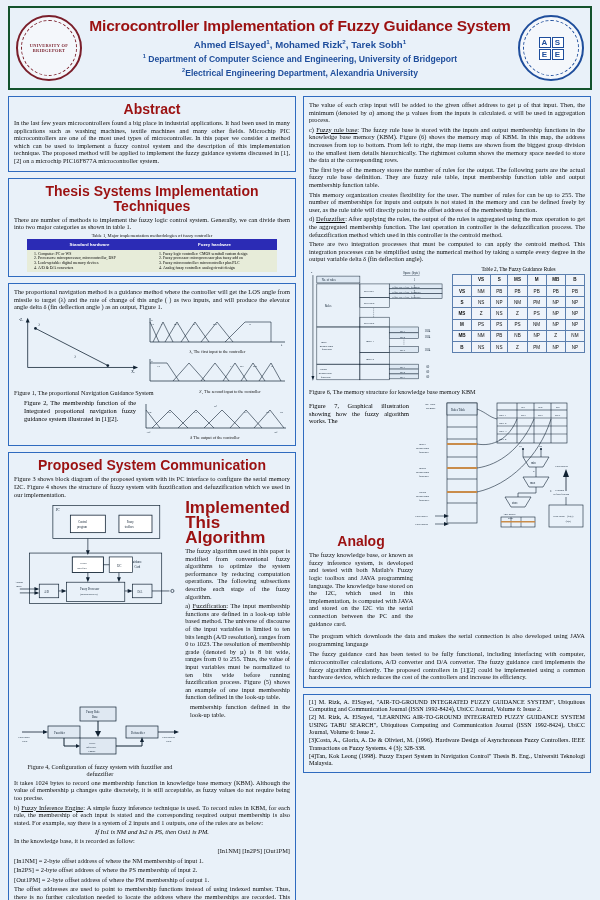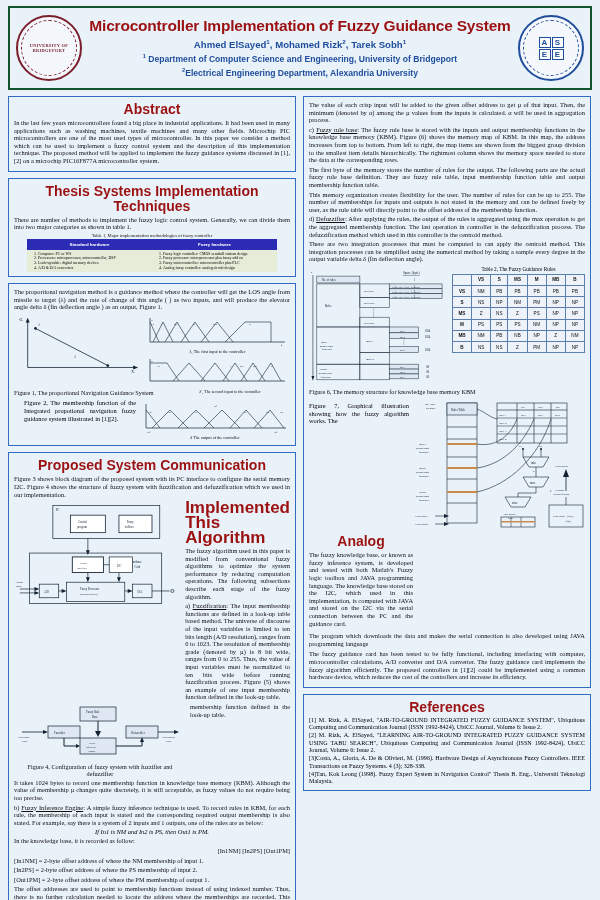--- a/index.html
+++ b/index.html
@@ -664,21 +664,20 @@
           </div>
           <div style="flex:1"></div>
         </div>
 
         <p class="body" style="margin-top:3px">The program which downloads the data and makes the serial connection is also developed using JAVA programming language</p>
 
         <p class="body" style="margin-top:3px">The fuzzy guidance card has been tested to be fully functional, including interfacing with computer, microcontroller calculations, A/D converter and D/A converter. The fuzzy guidance card implements the fuzzy algorithm efficiently. The proposed controllers in [1][2] could be implemented using a common hardware device, which reduces the cost of the controllers and increase its efficiency.</p>
       </div>
 
       <div class="box">
-        <div class="sec-title">References</div>
         <p class="ref">[1] M. Rizk, A. ElSayed, "AIR-TO-GROUND INTEGRATED FUZZY GUIDANCE SYSTEM", Ubiquitous Computing and Communication Journal (ISSN 1992-8424), UbiCC Journal, Volume 6: Issue 2.</p>
         <p class="ref">[2] M. Rizk, A. ElSayed, "LEARNING AIR-TO-GROUND INTEGRATED FUZZY GUIDANCE SYSTEM USING TABU SEARCH", Ubiquitous Computing and Communication Journal (ISSN 1992-8424), UbiCC Journal, Volume 6: Issue 2.</p>
         <p class="ref">[3]Costa, A., Gloria, A. De &amp; Olivieri, M. (1996). Hardware Design of Asynchronous Fuzzy Controllers. IEEE Transactions on Fuzzy Systems. 4 (3); 328-338.</p>
         <p class="ref">[4]Tan, Kok Leong (1998). Fuzzy Expert System in Navigation Control" Thesis B. Eng., Universiti Teknologi Malaysia.</p>
       </div>
 
     </div>
   </div>
 </div>
 

